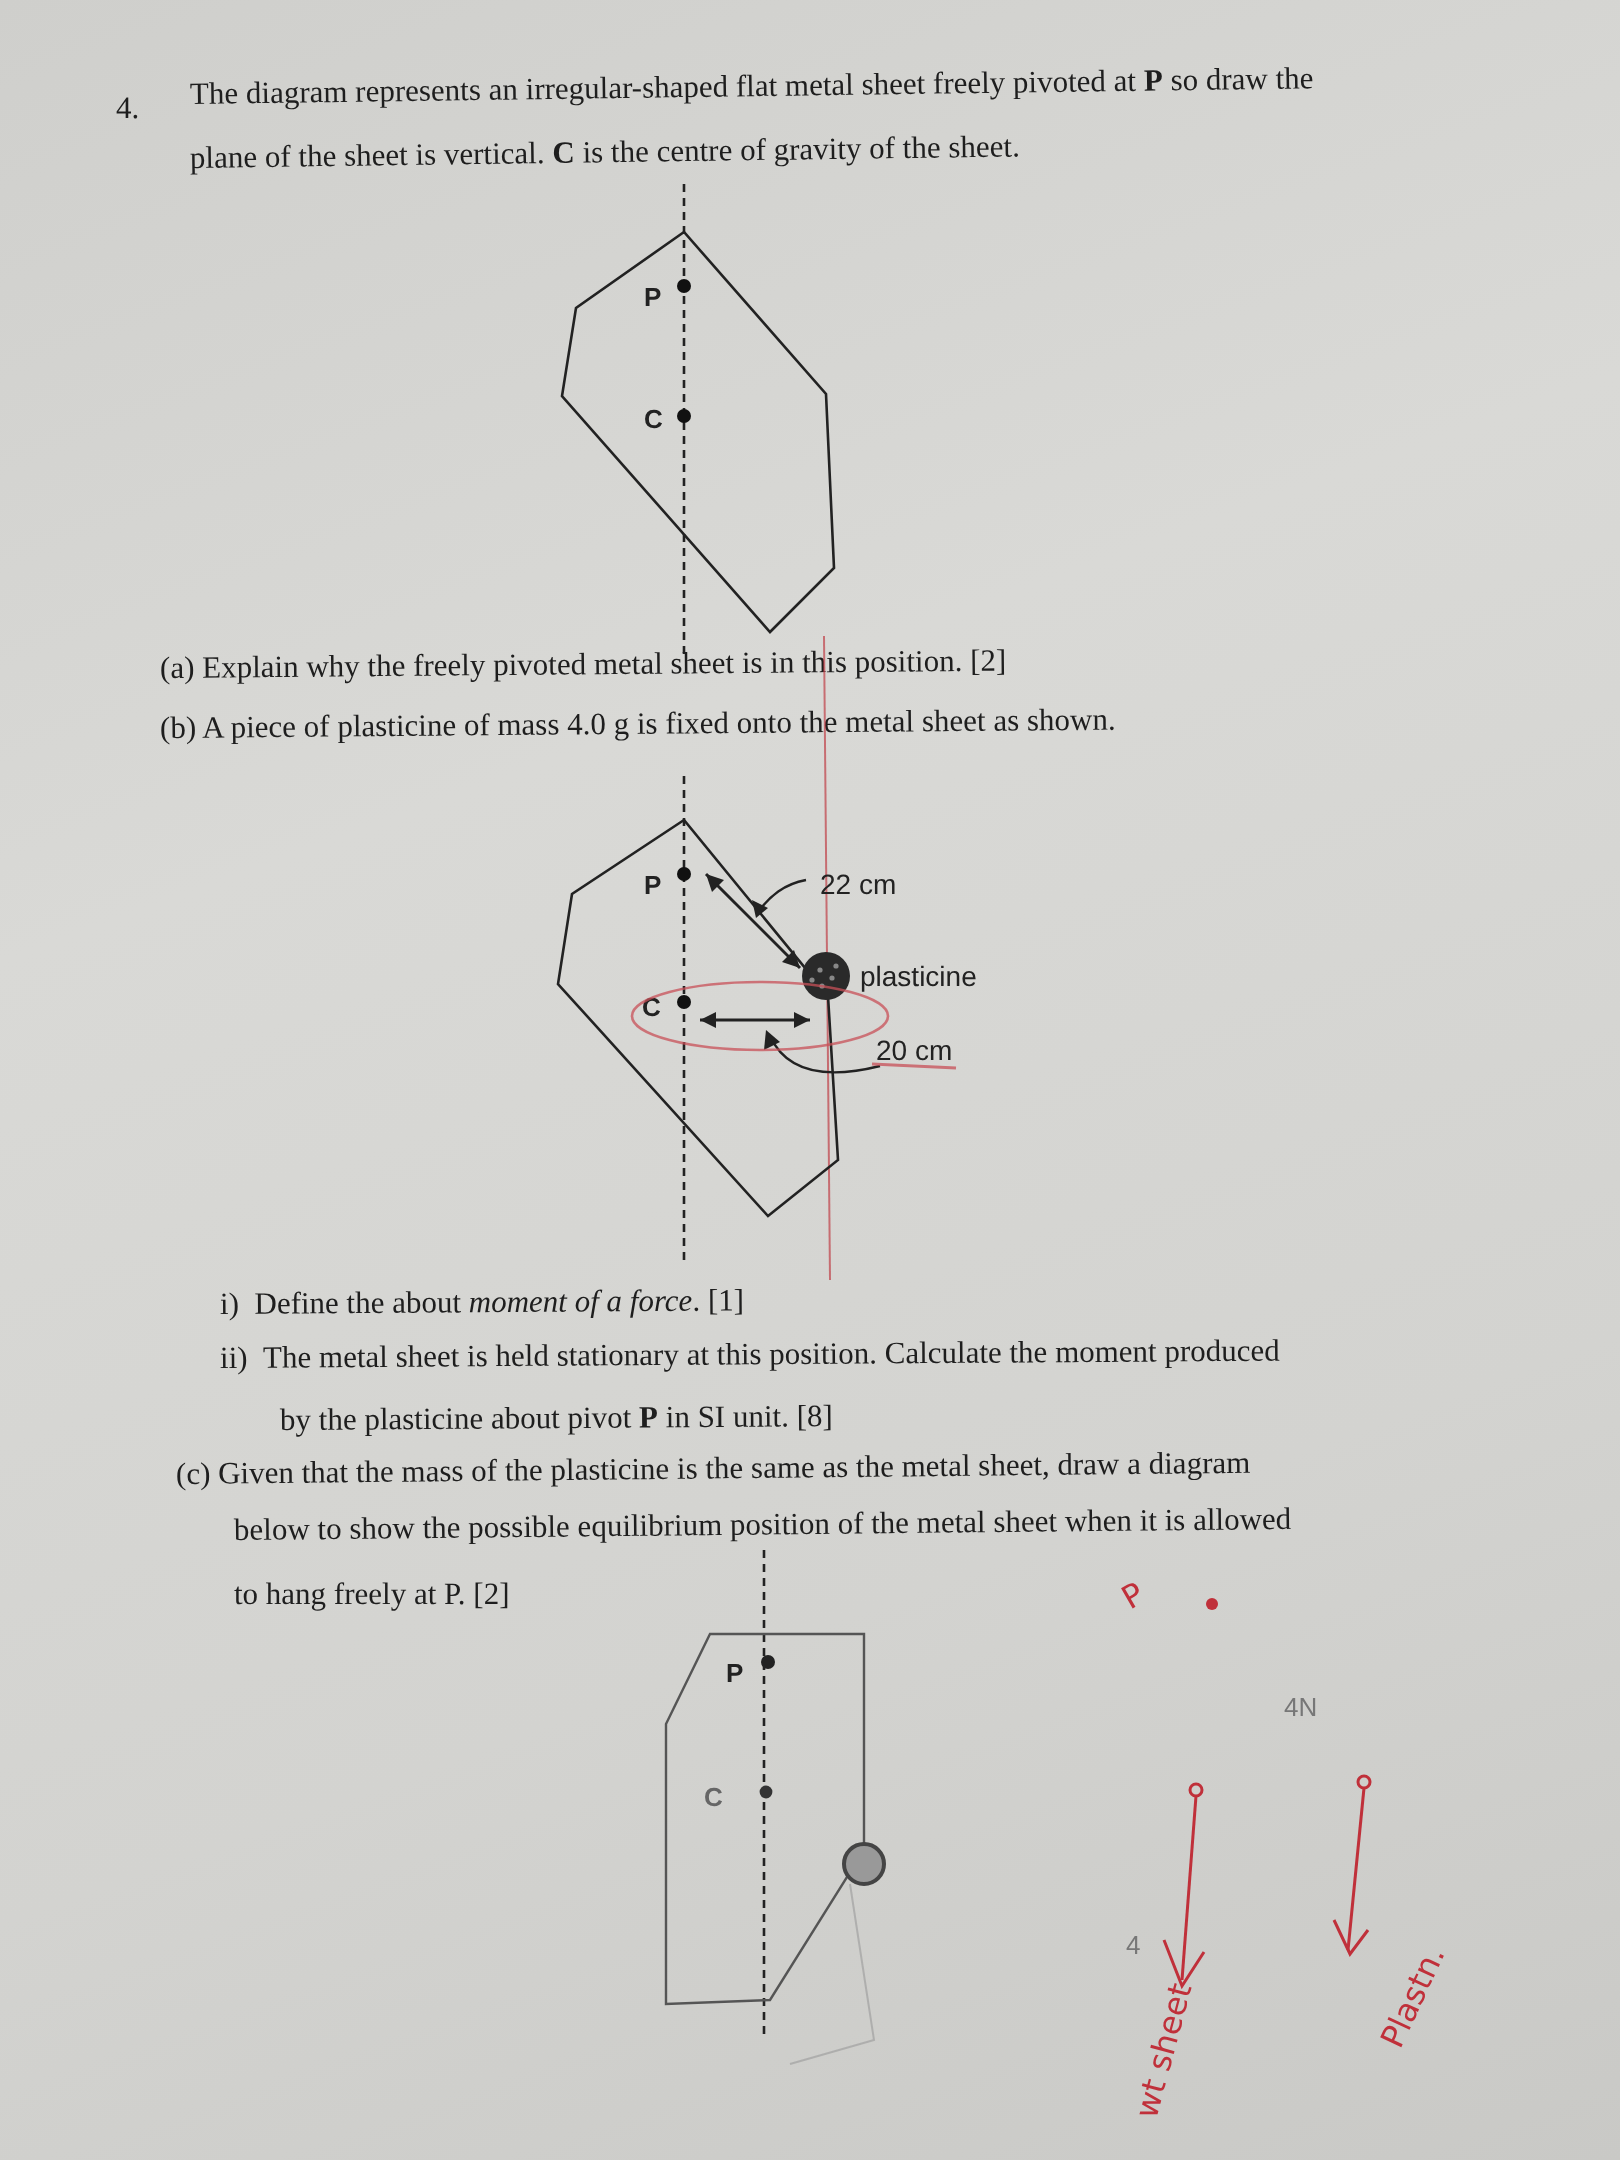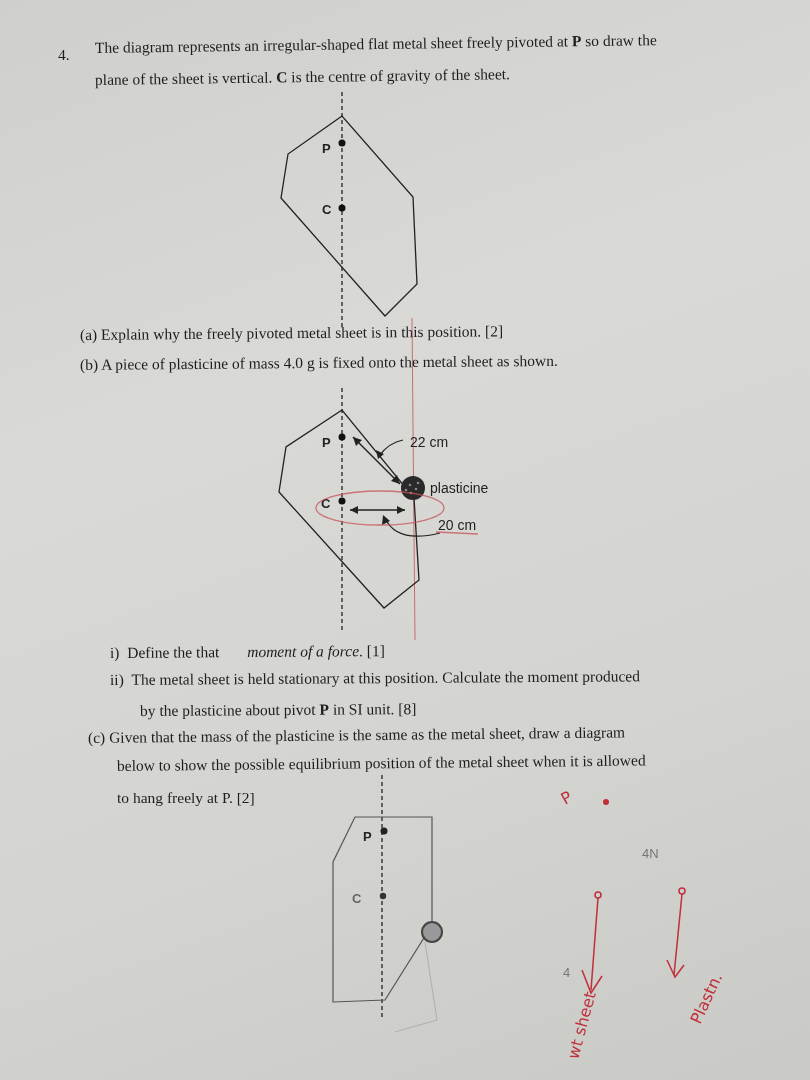--- a/index.html
+++ b/index.html
@@ -15,38 +15,38 @@
   .line2 { left:95px; top:70px; transform: rotate(-0.8deg); }
   .pa { left:80px; top:325px; transform: rotate(-0.5deg); }
   .pb { left:80px; top:355px; transform: rotate(-0.5deg); }
   .pi { left:110px; top:643px; transform: rotate(-0.4deg); }
   .pii { left:110px; top:670px; transform: rotate(-0.4deg); }
   .pii2 { left:140px; top:701px; transform: rotate(-0.4deg); }
   .pc { left:88px; top:728px; transform: rotate(-0.6deg); }
   .pc2 { left:117px; top:756px; transform: rotate(-0.6deg); }
   .pc3 { left:117px; top:788px; }
   b { font-weight:bold; }
-  i { font-style:italic;margin-left:24px; }
+  i { font-style:italic; }
   svg { position:absolute; left:0; top:0; }
   .lbl { font-family:"Liberation Sans", sans-serif; font-weight:bold; font-size:13px; fill:#222; }
   .lbl2 { font-family:"Liberation Sans", sans-serif; font-size:14px; fill:#222; }
   .pencil { font-family:"Liberation Sans", sans-serif; font-size:13px; fill:#777; }
   .hand { font-family:"DejaVu Sans", sans-serif; font-size:16px; fill:#c0303a; }
 </style>
 </head>
 <body>
 
 <div class="txt qnum">4.</div>
 <div class="txt line1"><span>The diagram represents an irregular-shaped flat metal sheet freely pivoted at </span><b>P</b><span> so draw the</span></div>
 <div class="txt line2"><span>plane of the sheet is vertical. </span><b>C</b><span> is the centre of gravity of the sheet.</span></div>
 
 <div class="txt pa">(a) Explain why the freely pivoted metal sheet is in this position. [2]</div>
 <div class="txt pb">(b) A piece of plasticine of mass 4.0 g is fixed onto the metal sheet as shown.</div>
 
-<div class="txt pi"><span>i)</span>&nbsp;&nbsp;<span>Define the that </span><i>moment of a force</i><span>.   [1]</span></div>
+<div class="txt pi"><span>i)</span>&nbsp;&nbsp;<span>Define the about </span><i>moment of a force</i><span>.   [1]</span></div>
 <div class="txt pii"><span>ii)</span>&nbsp;&nbsp;<span>The metal sheet is held stationary at this position. Calculate the moment produced</span></div>
 <div class="txt pii2"><span>by the plasticine about pivot </span><b>P</b><span> in SI unit.   [8]</span></div>
 
 <div class="txt pc">(c) Given that the mass of the plasticine is the same as the metal sheet, draw a diagram</div>
 <div class="txt pc2">below to show the possible equilibrium position of the metal sheet when it is allowed</div>
 <div class="txt pc3">to hang freely at P.   [2]</div>
 
 <svg width="810" height="1080" viewBox="0 0 810 1080">
 
   <g>

